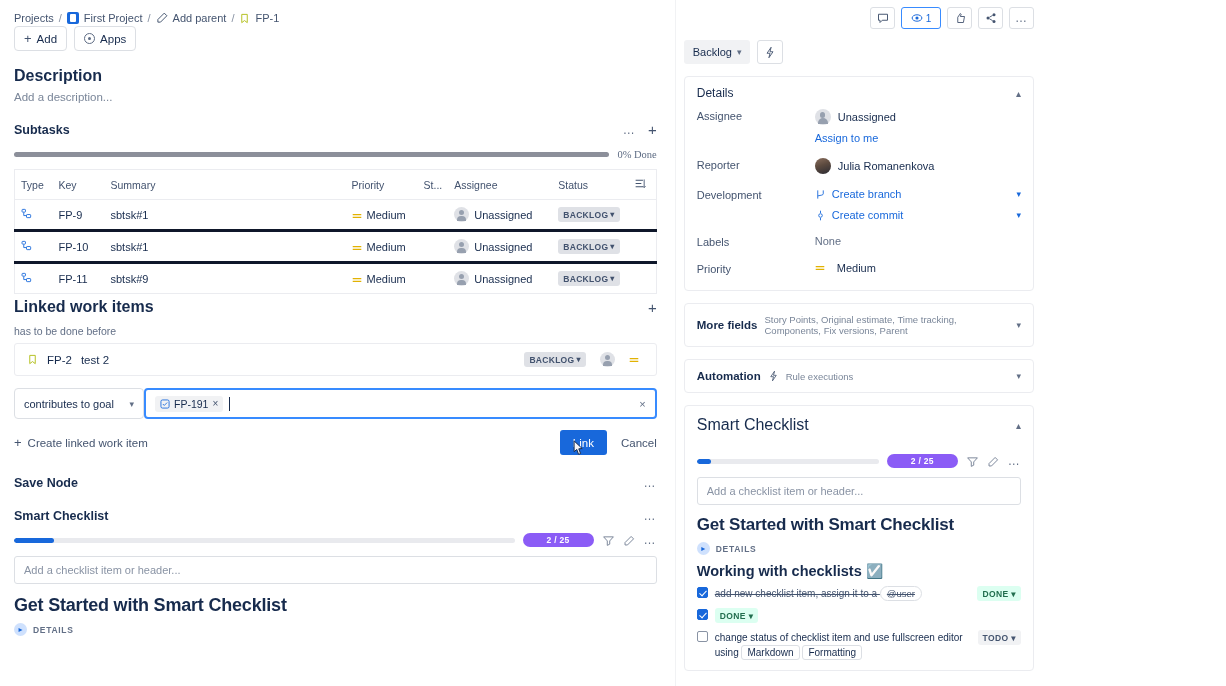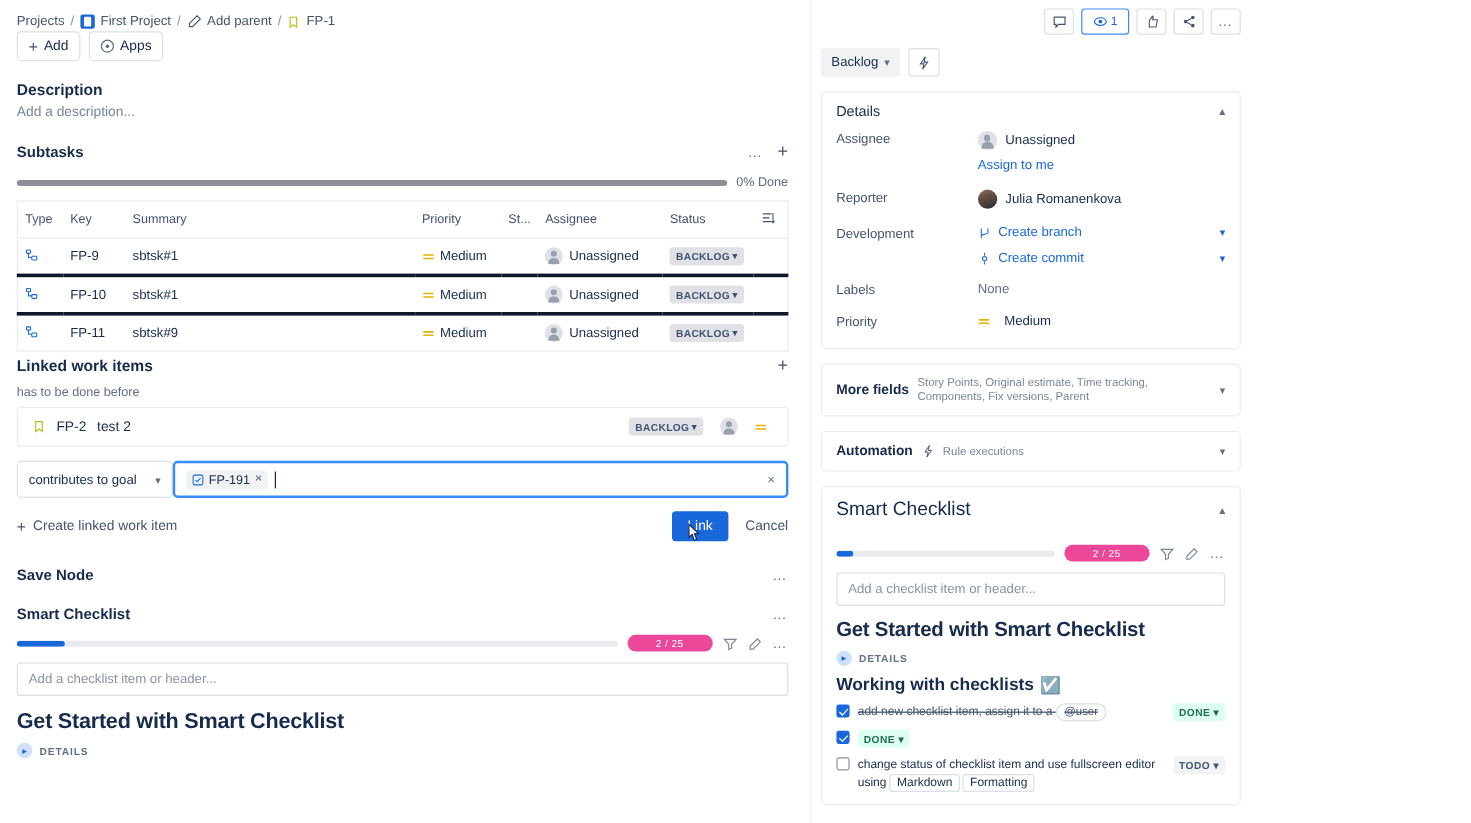--- a/index.html
+++ b/index.html
@@ -29,33 +29,33 @@
   .gbtn {
     display: inline-flex; align-items: center; gap: 5px;
     height: 25px; padding: 0 9px;
     border: 1px solid #dcdfe4; border-radius: 4px; background: #fff;
     font-size: 11.5px; color: #172b4d; cursor: pointer;
   }
   .gbtn .plus { font-size: 13px; line-height: 1; color: #44546f; }
   .circ-ico { width: 11px; height: 11px; border: 1.4px solid #5e6c84; border-radius: 50%; position: relative; display:inline-block; }
   .circ-ico::after { content:""; position:absolute; left:2.8px; top:2.8px; width:3.4px; height:3.4px; background:#5e6c84; border-radius:50%; }
 
-  .sec-head { font-size: 13px; font-weight: 700; color: #172b4d; }
+  .sec-head { font-size: 16px; font-weight: 700; color: #172b4d; }
   .muted { font-size: 11.5px; color: #7a8699; }
   .desc-block { margin-bottom: 19px; }
   .desc-block .sec-head { margin-bottom: 6px; }
 
   
   .subtasks-head { display: flex; align-items: center; justify-content: space-between; }
   .subtasks-head .sec-head { font-size: 12.5px; }
   .head-actions { display: flex; align-items: center; gap: 12px; color: #44546f; }
   .dots { letter-spacing: 1.2px; font-size: 12px; color: #626f86; cursor: pointer; line-height: 1; }
   .plus-ico { font-size: 15px; color: #44546f; cursor: pointer; line-height: 1; }
 
-  .prog-row { display: flex; align-items: center; gap: 8px; margin: 12px 0 9px 0; }
+  .prog-row { display: flex; align-items: center; gap: 8px; margin: 12px 0 9px 0; font-family: Liberation Serif, serif; }
   .prog-track { flex: 1; height: 5px; border-radius: 3px; background: #8c8f9a; }
   .prog-label { font-size: 10.5px; color: #5e6c84; white-space: nowrap; }
 
   table.subtasks { width: 100%; border-collapse: collapse; border: 1px solid #ebecf0; border-radius: 3px; }
   table.subtasks th {
     text-align: left; font-size: 10.5px; font-weight: 400; color: #42526e;
     padding: 7px 6px; border-bottom: 1px solid #ebecf0; background: #fff; white-space: nowrap;
   }
   table.subtasks td { font-size: 11px; color: #172b4d; padding: 7px 6px; border-bottom: 3px solid #0f172a; vertical-align: middle; }
   table.subtasks tr:last-child td { border-bottom: none; }
@@ -123,21 +123,21 @@
   
   .savenode { display:flex; align-items:center; justify-content:space-between; margin-top: 21px; }
   .savenode .sec-head { font-size:12.5px; }
   .sc-left-head { display:flex; align-items:center; justify-content:space-between; margin-top: 19px; }
   .sc-left-head .sec-head { font-size:12.5px; }
 
   .sc-prog-row { display:flex; align-items:center; gap:8px; margin-top:10px; }
   .sc-track { flex:1; height:5px; border-radius:3px; background:#e9eaee; overflow:hidden; }
   .sc-fill { height:100%; background:#1868db; border-radius:3px; }
   .count-badge {
-    background:#ec4899; color:#fff; font-size:8.5px; font-weight:400;
+    background:#8b5cf6; color:#fff; font-size:8.5px; font-weight:700;
     border-radius:8px; padding:2px 24px; letter-spacing:.3px;
   }
   .mini-ico { width:13px; height:13px; display:inline-block; cursor:pointer; }
 
   .sc-input {
     width:100%; height:28px; border:1px solid #dcdfe4; border-radius:3px;
     background:#fff; padding:0 9px; font-size:11px; color:#172b4d;
     font-family:"Liberation Sans", sans-serif; margin-top:9px;
   }
   .sc-input::placeholder { color:#8993a4; }

